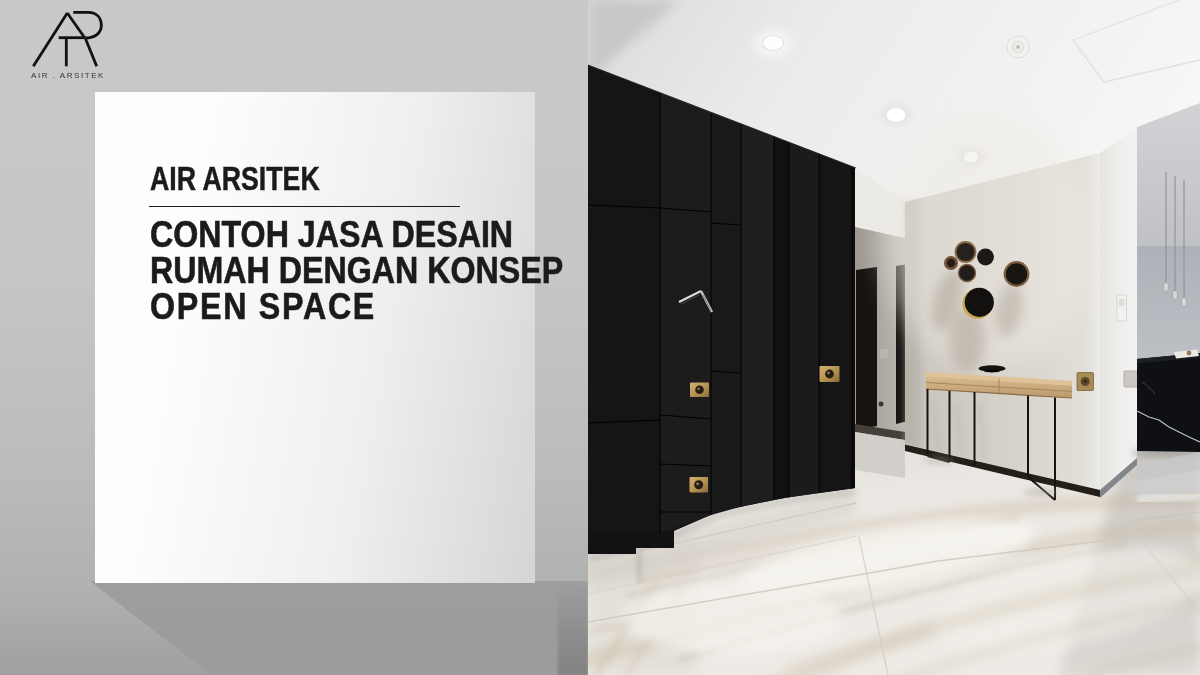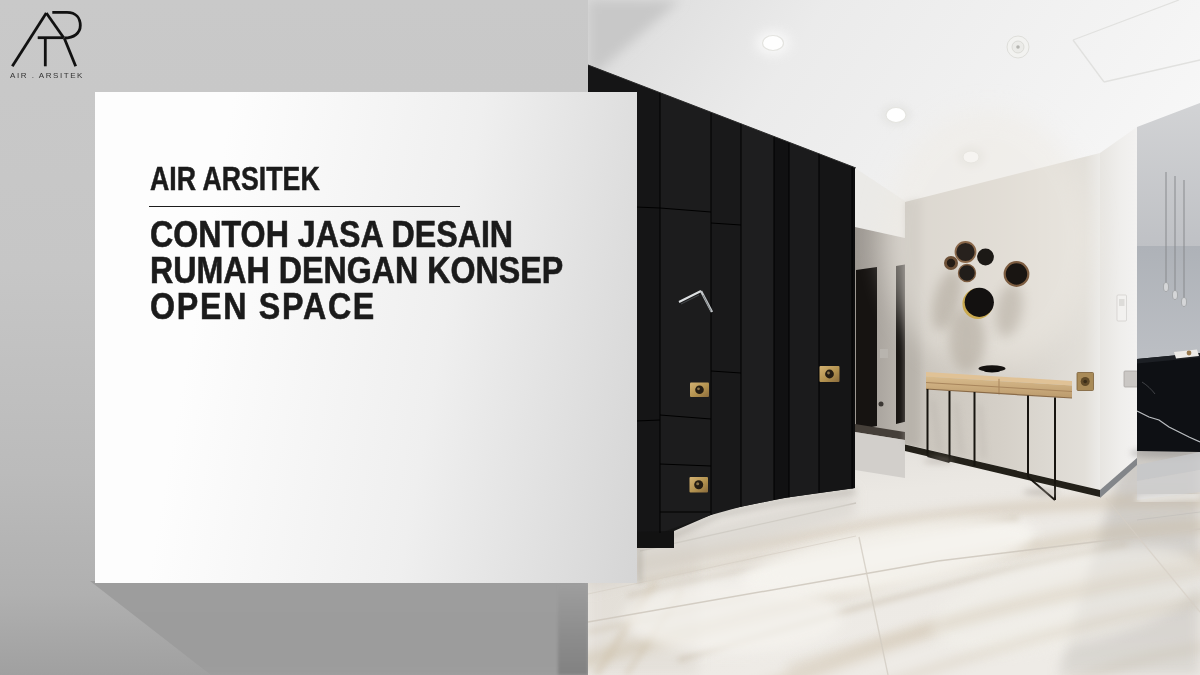--- a/index.html
+++ b/index.html
@@ -353,30 +353,30 @@
       <g>
         <rect x="231.5" y="366" width="20" height="16" rx="1" fill="url(#gold)"></rect>
         <circle cx="241.5" cy="374" r="4.4" fill="#241c12"></circle>
         <circle cx="240.5" cy="373" r="1.4" fill="#8a744a"></circle>
       </g>
     </svg>
   </div>
 
   <div class="abs" style="left:637px;top:549px;width:8px;height:34px;background:linear-gradient(90deg,rgba(120,115,106,0.3),rgba(120,115,106,0));filter:blur(2px);"></div>
 
-  <div class="abs" style="left:95px;top:92px;width:542px;height:491px;background:linear-gradient(100deg,#fdfdfd 22%,#efefef 62%,#d5d5d5 100%);">
+  <div class="abs" style="left:95px;top:92px;width:440px;height:491px;background:linear-gradient(100deg,#fdfdfd 22%,#efefef 62%,#d5d5d5 100%);">
 
     <div class="abs" style="left:55px;top:67.6px;font-size:33.4px;font-weight:bold;color:#1b1b1b;-webkit-text-stroke:0.5px #1b1b1b;transform:scaleX(0.80);transform-origin:left top;white-space:nowrap;">AIR ARSITEK</div>
 
     <div class="abs" style="left:54px;top:113.8px;width:311px;height:1.5px;background:#1c1c1c;"></div>
 
     <div class="abs" style="left:55px;top:125px;font-size:37px;font-weight:bold;line-height:36.1px;color:#1b1b1b;-webkit-text-stroke:0.6px #1b1b1b;transform:scaleX(0.87);transform-origin:left top;white-space:nowrap;">CONTOH JASA DESAIN<br>RUMAH DENGAN KONSEP<br><span style="letter-spacing:2px;">OPEN SPACE</span></div>
   </div>
 
-  <div class="abs" style="left:0;top:0;width:120px;height:100px;">
+  <div class="abs" style="left:0;top:0;width:120px;height:100px;padding-left:21px;">
     <svg width="120" height="100" viewBox="0 0 120 100" xmlns="http://www.w3.org/2000/svg">
       <g fill="none" stroke="#111" stroke-width="2.8">
         <path d="M12.3,66.3 L46.3,13"></path>
         <path d="M46.3,13 L63.7,37.7"></path>
         <path d="M37.7,37.7 L63.7,37.7"></path>
         <path d="M45.3,37.7 L45.3,66.3"></path>
         <path d="M52.3,12.3 L67,12.3 C76,12.3 80.3,18 80.3,25.5 C80.3,33 74,38 64.3,38"></path>
         <path d="M64.3,38.3 L75.7,66.3"></path>
       </g>
       <text x="10" y="77.8" font-size="8" letter-spacing="1.55" fill="#333333" font-family="Liberation Sans, sans-serif">AIR . ARSITEK</text>

